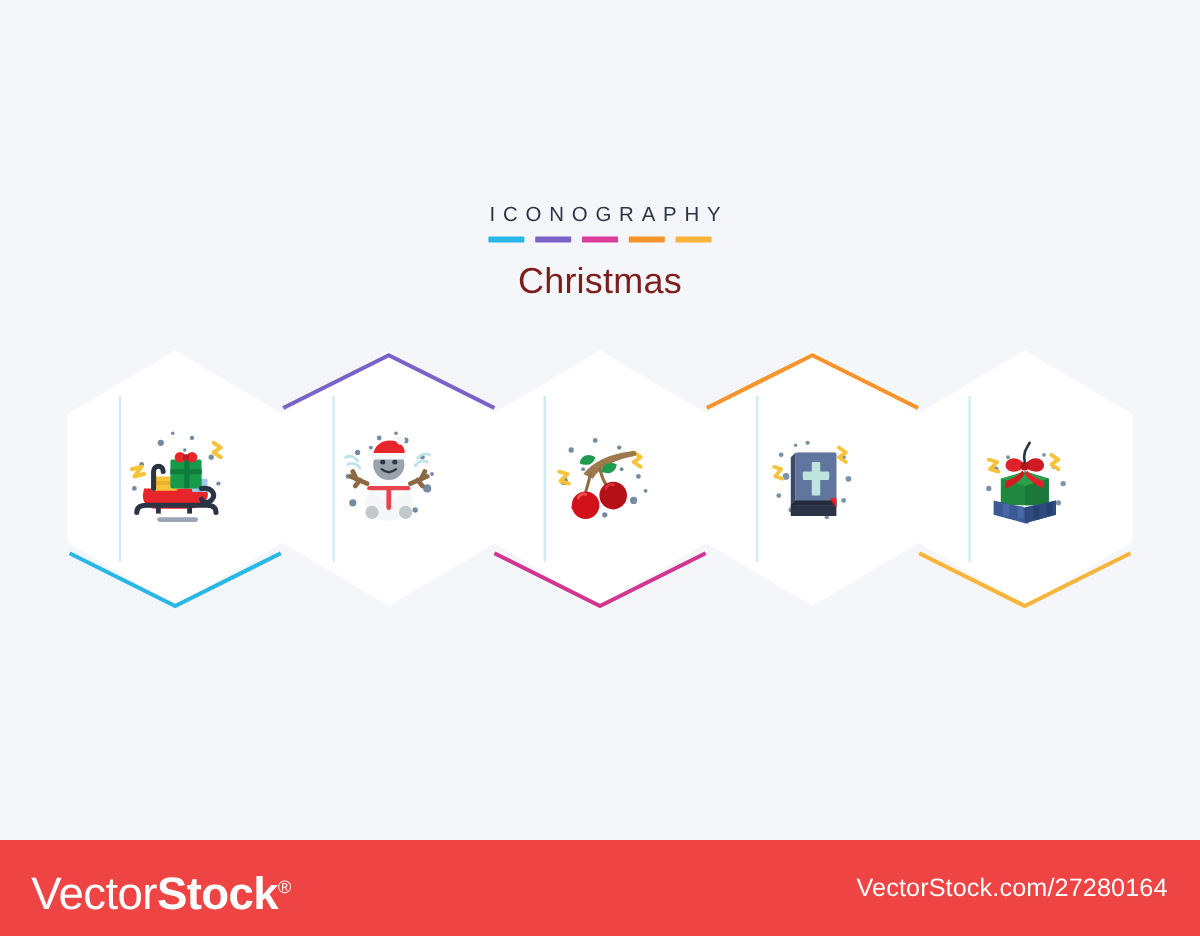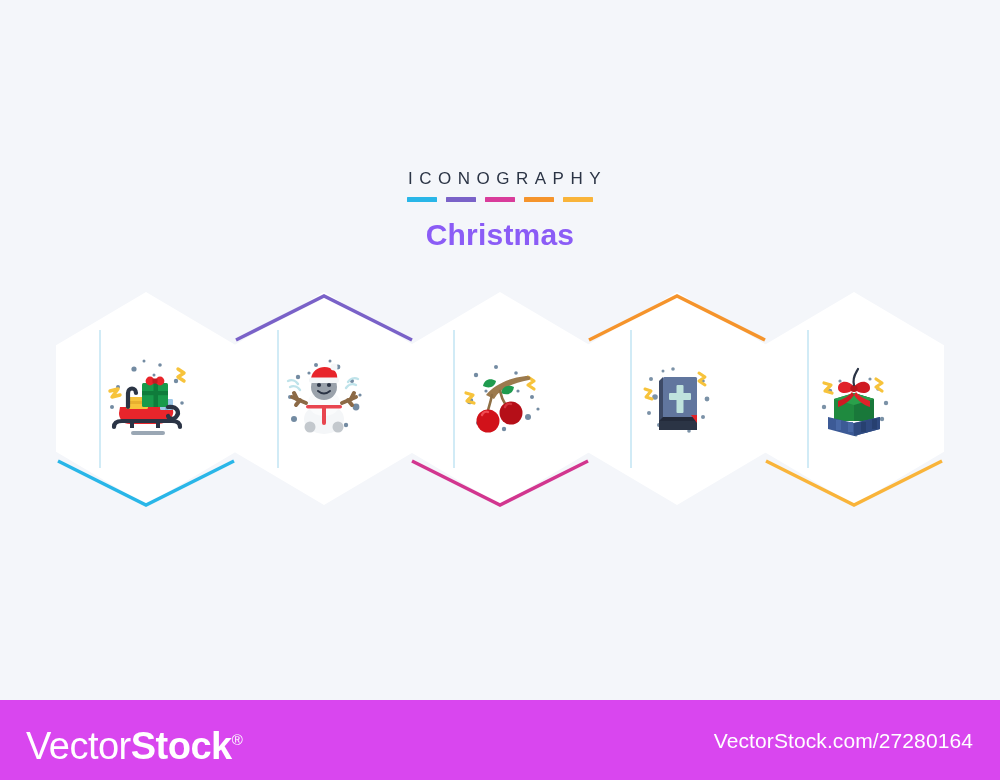--- a/index.html
+++ b/index.html
@@ -46,22 +46,22 @@
     gap: 9px;
   }
   .bar {
     width: 30px;
     height: 5px;
     border-radius: 0.5px;
   }
   .subtitle {
     margin-top: 16px;
     font-size: 30px;
-    font-weight: 700;
-    color: #8b5cf6;
+    font-weight: 400;
+    color: #7f1d1d;
     letter-spacing: 0.2px;
     line-height: 34px;
     font-family: "Liberation Sans", sans-serif;
   }
 
   
   .hex-row {
     position: absolute;
     left: 0;
     top: 292px;
@@ -436,16 +436,16 @@
           <circle cx="48" cy="37.5" r="3.6" fill="#b7151c"></circle>
 
           <path d="M48,34 C46,26 50,22 52,18" fill="none" stroke="#2b3445" stroke-width="2.2" stroke-linecap="round"></path>
         </svg>
       </div>
     </div>
 
   </div>
 </div>
 
-<div class="footer" style="background: #d946ef;">
+<div class="footer" style="background: #ef4444;">
   <div class="logo"><span class="thin">Vector</span><span class="bold">Stock</span><span class="reg">®</span></div>
   <div class="footer-url">VectorStock.com/27280164</div>
 </div>
 
 </body></html>

